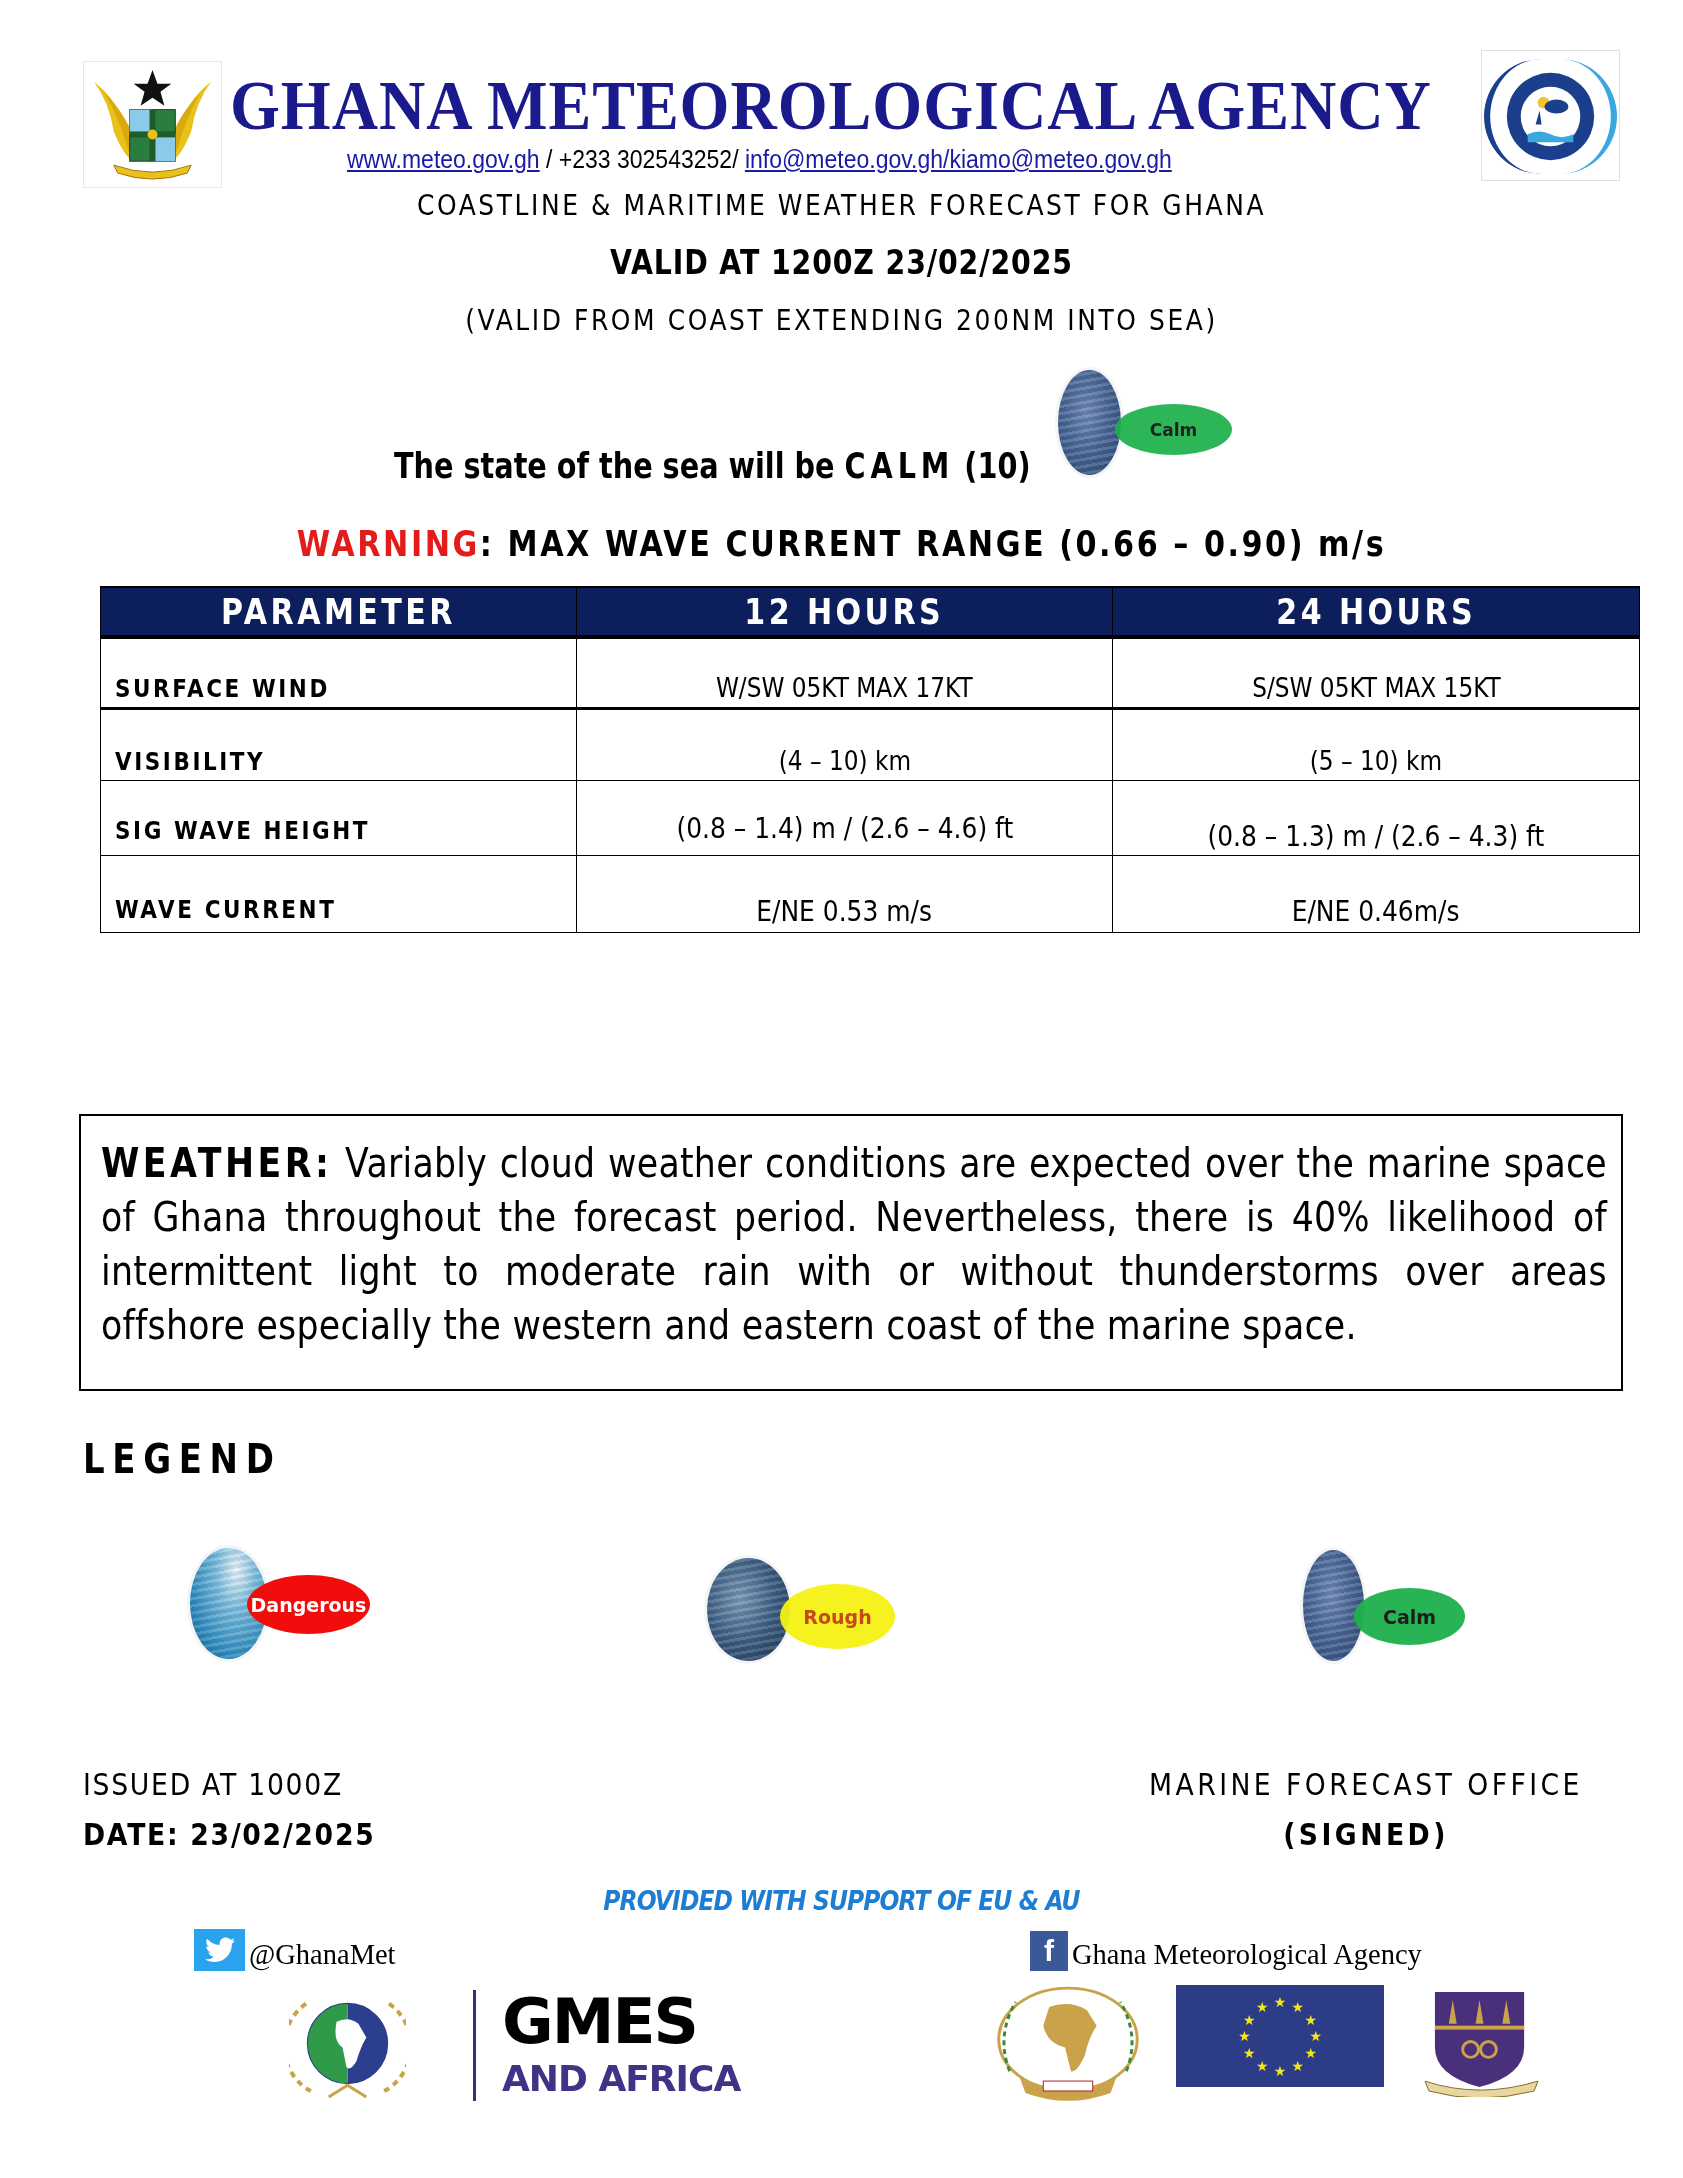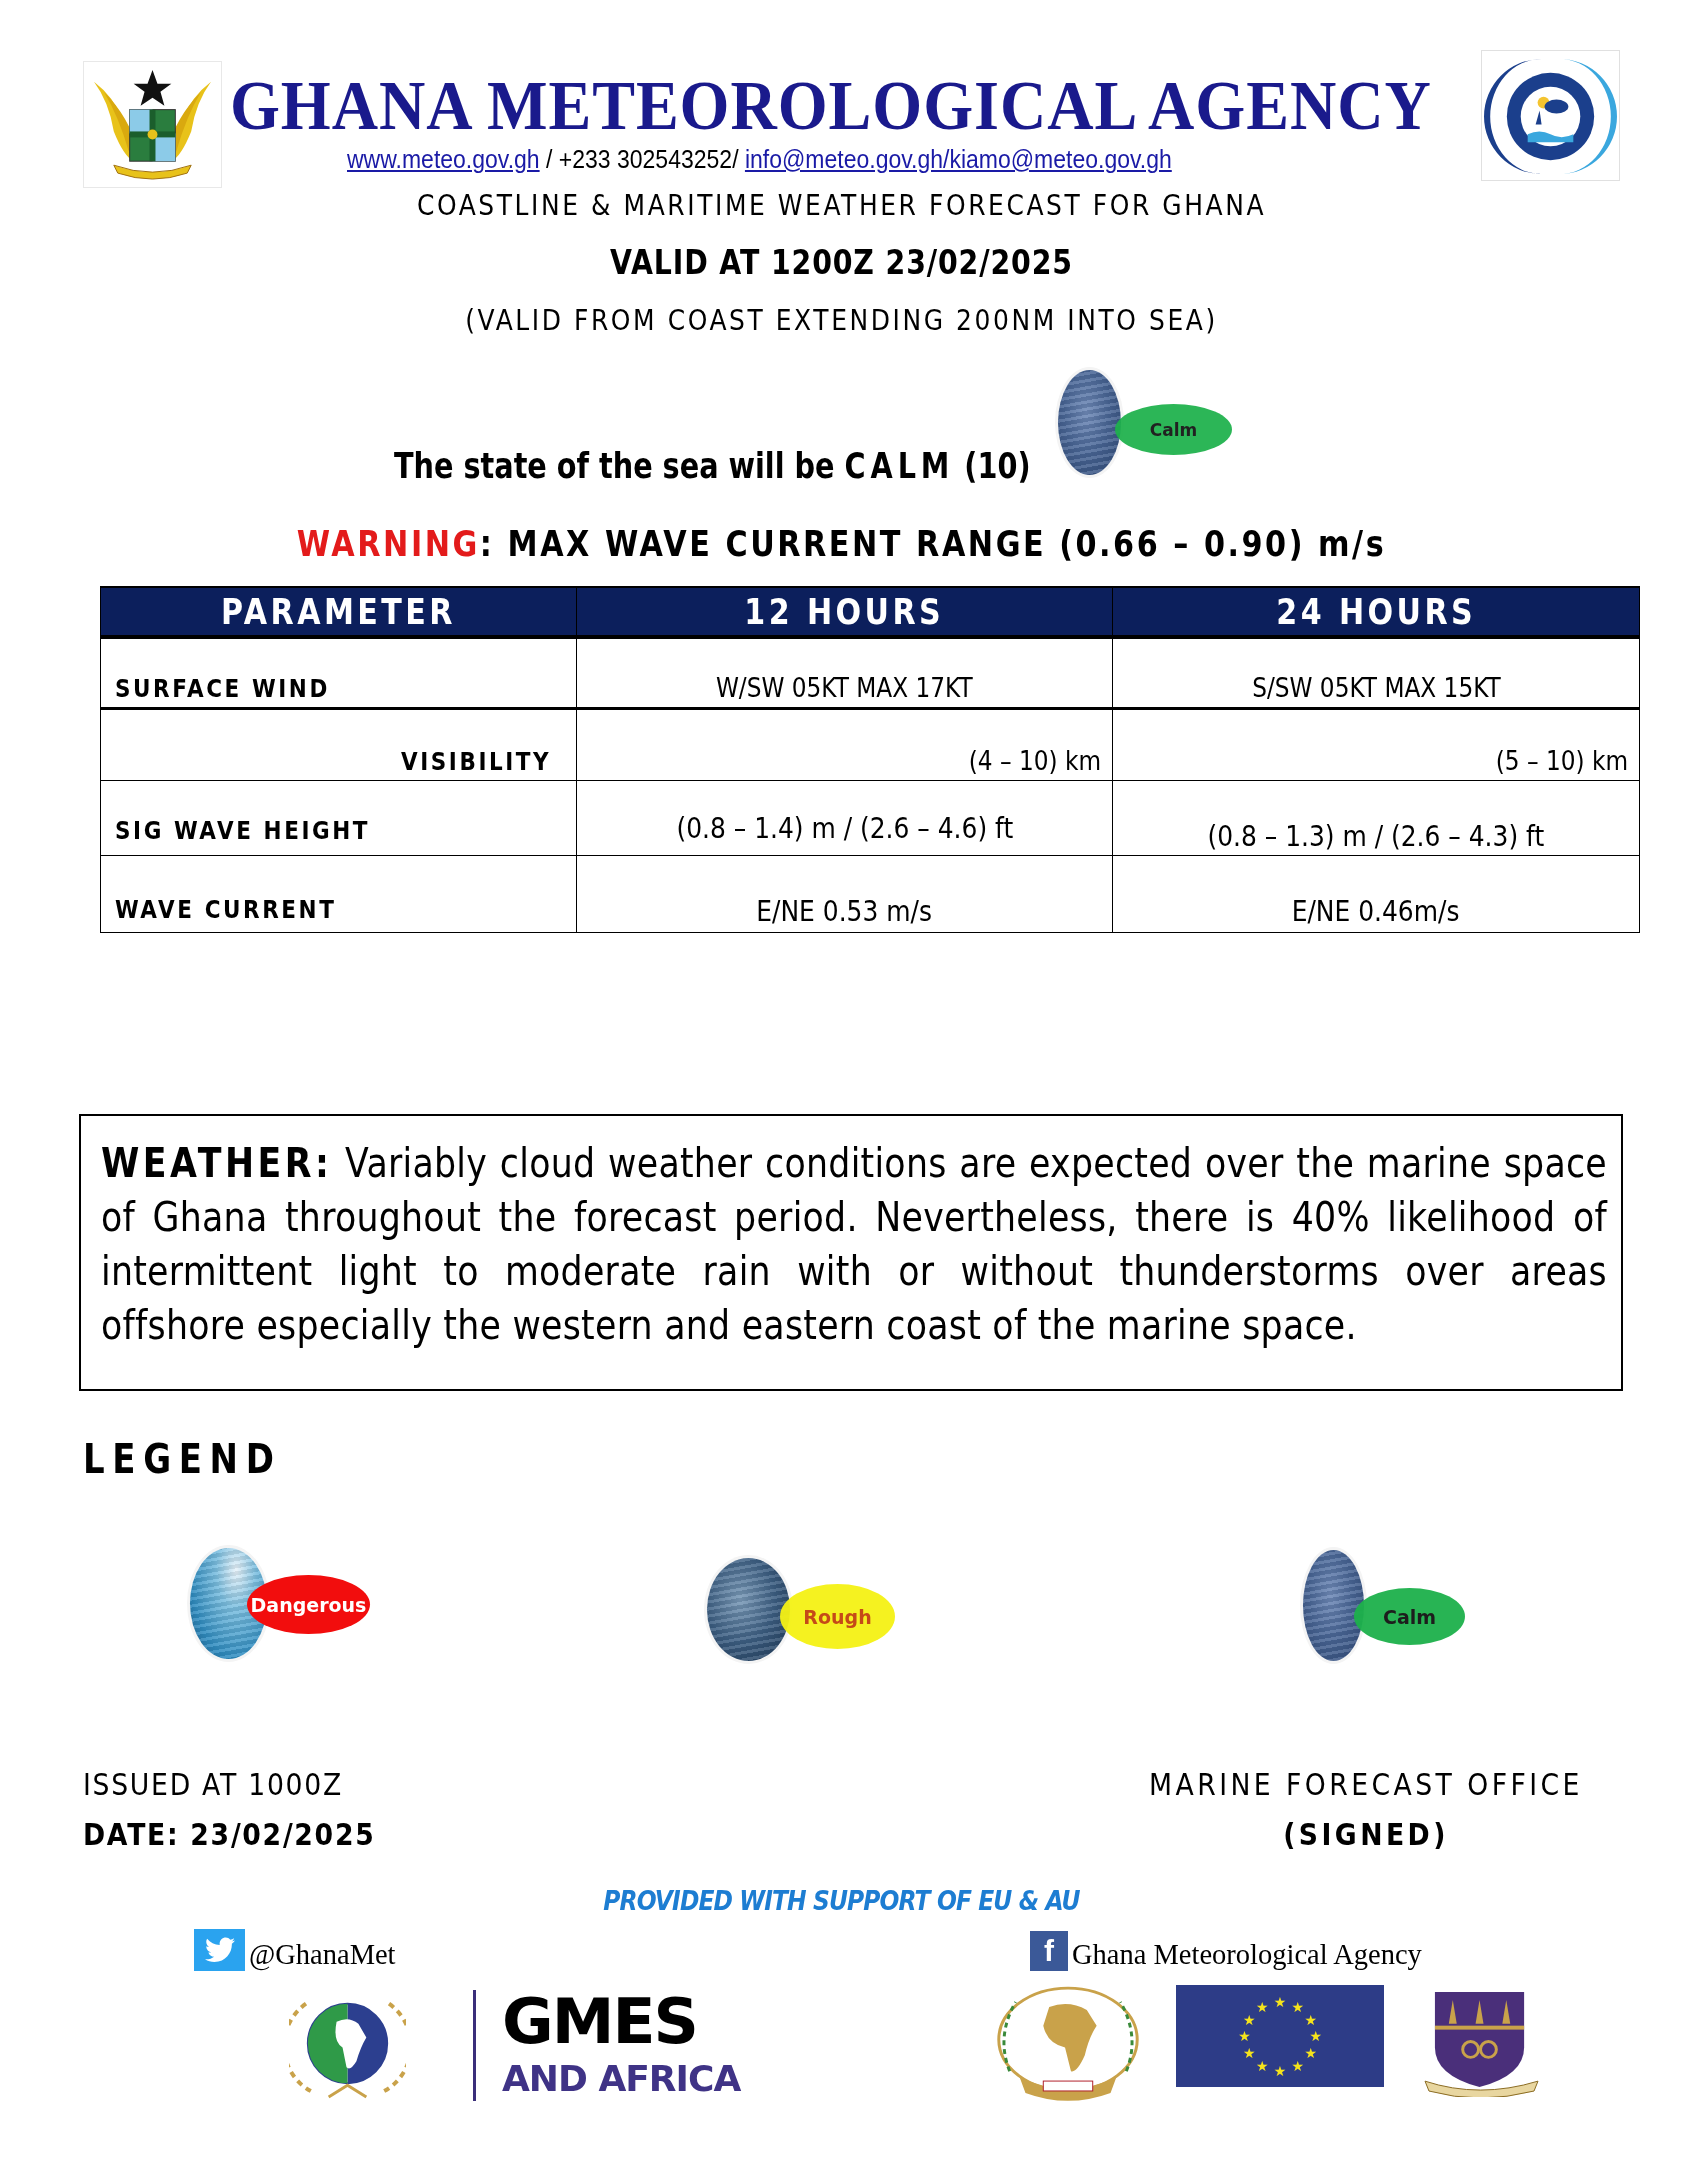--- a/index.html
+++ b/index.html
@@ -83,21 +83,21 @@
   .forecast-table td {
     border: 1.5px solid #000; vertical-align: bottom; padding: 0 0 4px 0; font-size: 27px;
     text-align: center; white-space: nowrap;
   }
   .forecast-table td span { display: inline-block; transform: scaleX(0.86); }
   .forecast-table td.param {
     text-align: left; padding-left: 14px; font-weight: bold; font-size: 25px; letter-spacing: 3px;
   }
   .forecast-table td.param span { transform-origin: left center; }
   .forecast-table tr.r0 td { height: 71px; border-bottom-width: 3px; }
-  .forecast-table tr.r1 td { height: 72px; text-align: right; }
+  .forecast-table tr.r1 td { height: 72px; }
   .forecast-table tr.r2 td { height: 73px; border-bottom-width: 2px; }
   .forecast-table tr.r3 td { height: 75px; }
   .forecast-table tr.r4 td { height: 76px; }
   .forecast-table tr.r5 td { height: 77px; }
 
   
   .weather-box {
     left: 79px; top: 1114px; width: 1544px; height: 277px;
     border: 2px solid #000; padding: 20px 20px 0 20px;
   }

